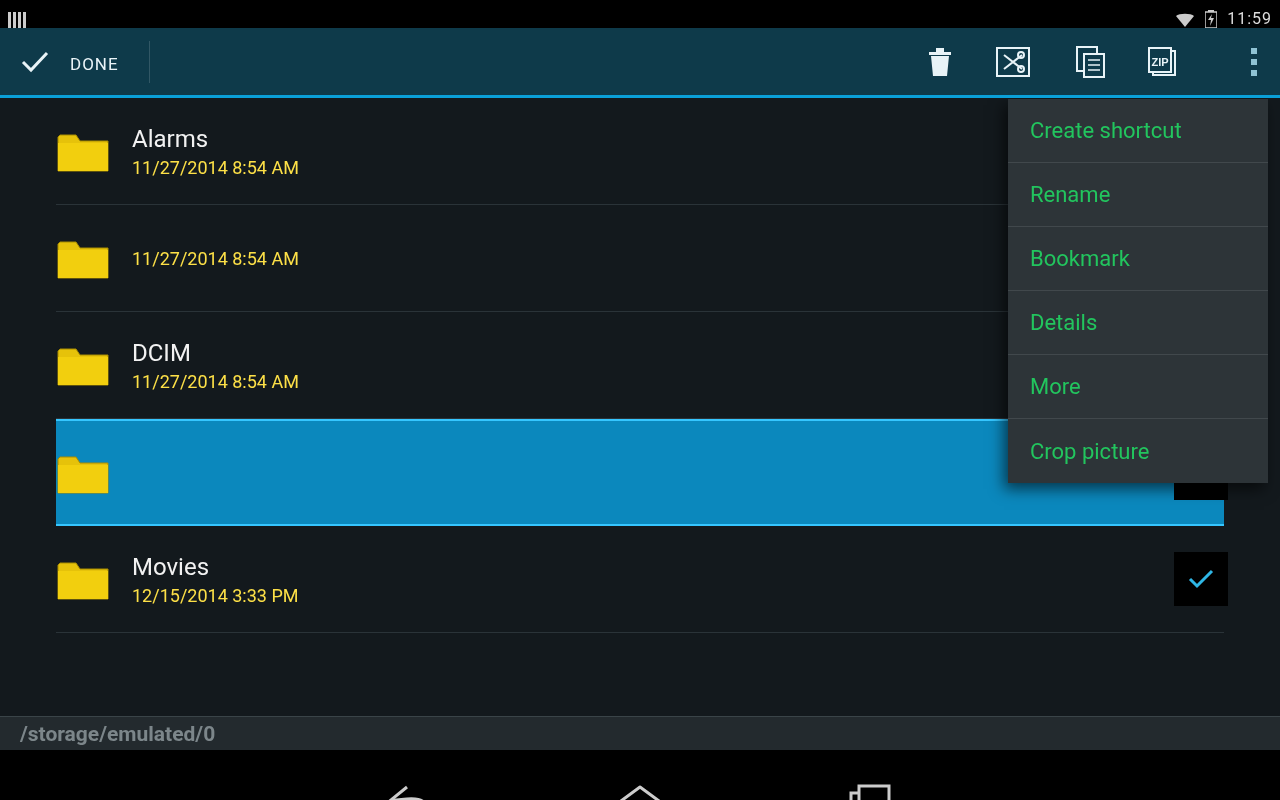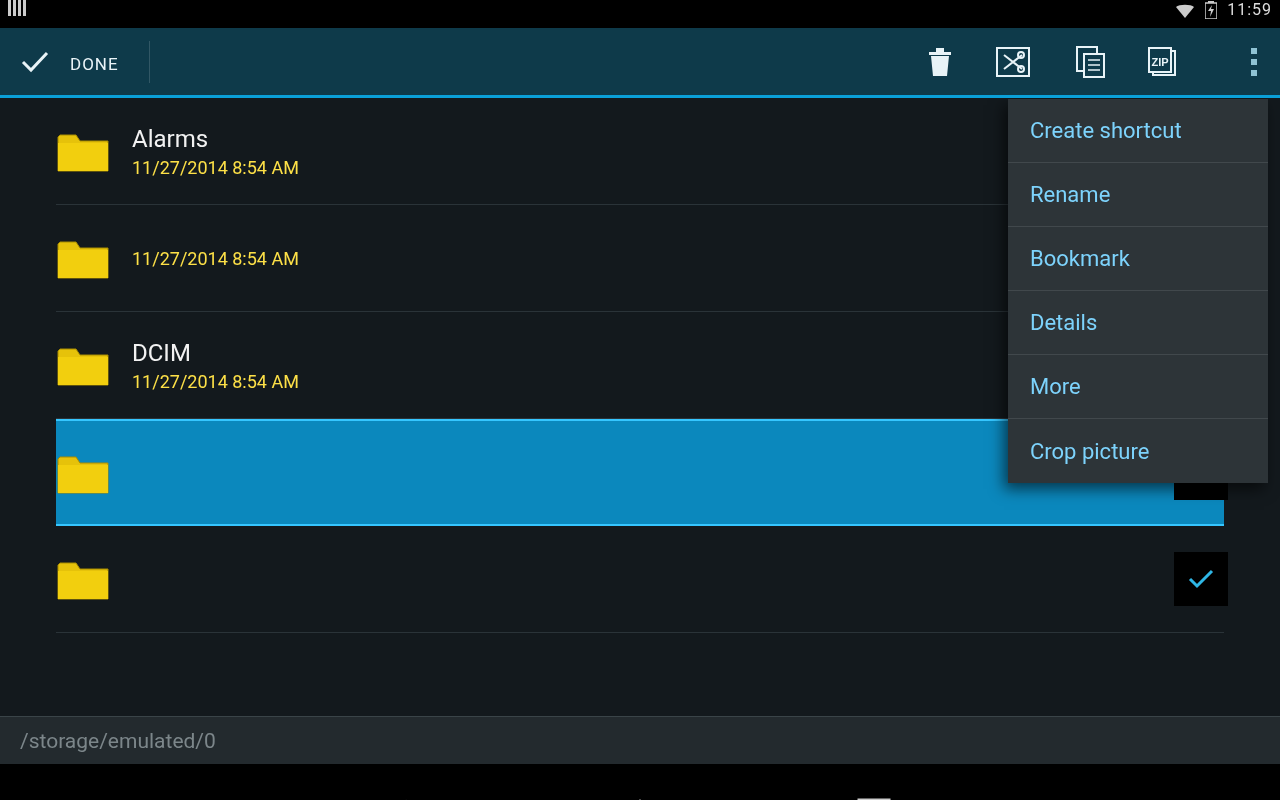--- a/index.html
+++ b/index.html
@@ -1,18 +1,18 @@
 <!DOCTYPE html>
 <html><head>
 <meta charset="utf-8">
 <style>
   * { margin: 0; padding: 0; box-sizing: border-box; }
   html, body { width: 1280px; height: 800px; overflow: hidden; font-family: Roboto, "Helvetica Neue", Arial, sans-serif; background: #000; color: #fff; }
   
-  .status-bar { height: 28px; background: #000; display: flex; align-items: flex-start; padding: 0 8px; font-size: 16px; color: #ddd; }
+  .status-bar { height: 28px; background: #000; display: flex; align-items: flex-end; padding: 0 8px; font-size: 16px; color: #ddd; }
   .status-left { display: flex; gap: 4px; }
   .status-right { margin-left: auto; display: flex; align-items: center; gap: 10px; }
   .status-time { font-size: 16px; letter-spacing: 1px; }
   
   .action-bar { height: 70px; background: #0e3a4a; display: flex; align-items: center; padding: 0 12px 0 20px; border-bottom: 3px solid #0aa0d8; }
   .done-button { display: flex; align-items: flex-end; gap: 20px; cursor: pointer; color: #eaf4f8; }
   .done-label { font-size: 17px; letter-spacing: 1px; }
   .vbar { width: 1px; height: 42px; background: rgba(255,255,255,0.15); margin-left: 30px; }
   .action-icons { margin-left: auto; display: flex; align-items: center; gap: 42px; padding-right: 10px; }
   .action-icon { width: 34px; height: 34px; display: flex; align-items: center; justify-content: flex-end; cursor: pointer; }
@@ -22,27 +22,27 @@
   .file-row { display: flex; align-items: center; height: 107px; border-bottom: 1px solid #2a3338; position: relative; cursor: pointer; }
   .file-row:first-child { border-top: none; }
   .file-row.selected { background: #0b88bd; border-top: 2px solid #36c6ff; border-bottom: 2px solid #36c6ff; }
   .file-row.selected .file-date { color: #0e5370; }
   .folder-icon { width: 54px; height: 44px; margin-right: 22px; position: relative; }
   .file-text { display: flex; flex-direction: column; gap: 4px; }
   .file-name { font-size: 24px; color: #f2f2f2; }
   .file-date { font-size: 18px; color: #fde047; }
   .check-box { margin-left: auto; width: 54px; height: 54px; background: #000; display: flex; align-items: center; justify-content: center; margin-right: -4px; }
   
-  .path-bar { height: 48px; background: #232a2e; border-top: 1px solid #3a4448; display: flex; align-items: center; padding: 0 20px; font-size: 21px; color: #7c868a; }
+  .path-bar { height: 34px; background: #232a2e; border-top: 1px solid #3a4448; display: flex; align-items: center; padding: 0 20px; font-size: 21px; color: #7c868a; font-weight: bold; }
   
   .nav-bar { height: 72px; background: #000; display: flex; align-items: center; justify-content: center; gap: 170px; }
   .nav-btn { width: 60px; height: 40px; display: flex; align-items: center; justify-content: center; cursor: pointer; }
 
   .overflow-menu { position: absolute; top: 1px; right: 12px; width: 260px; background: #2d3438; box-shadow: -4px 6px 14px rgba(0,0,0,0.6); z-index: 50; }
-  .menu-item { height: 64px; display: flex; align-items: center; padding: 15px 22px; font-size: 22px; color: #7dd3fc; border-bottom: 1px solid #41484c; cursor: pointer; }
+  .menu-item { height: 64px; display: flex; align-items: center; padding: 15px 22px; font-size: 22px; color: #22c55e; border-bottom: 1px solid #41484c; cursor: pointer; }
   .menu-item:last-child { border-bottom: none; }
 
   svg { display: block; }
 </style>
 </head>
 <body>
 
 <div class="status-bar">
   <div class="status-left">
     <span>
@@ -184,20 +184,24 @@
       <div class="check-box"></div>
     </div>
 
     <div class="file-row">
       <div class="folder-icon">
         <svg width="54" height="44" viewBox="0 0 54 44">
             <path d="M2 8 L2 42 L52 42 L52 12 L24 12 L20 6 L4 6 Z" fill="#e6c20a" stroke="#a88c00" stroke-width="1"></path>
             <path d="M2 14 L52 14 L52 42 L2 42 Z" fill="#f2cf0e"></path>
           </svg>
       </div>
+      <div class="file-text">
+        <div class="file-name">Movies</div>
+        <div class="file-date">12/15/2014 3:33 PM</div>
+      </div>
       <div class="check-box">
         <span>
           <svg width="30" height="24" viewBox="0 0 30 24">
               <path d="M4 12 L11 19 L26 4" stroke="#2fb7e6" stroke-width="3" fill="none"></path>
             </svg>
         </span>
       </div>
     </div>
 
   </div>

